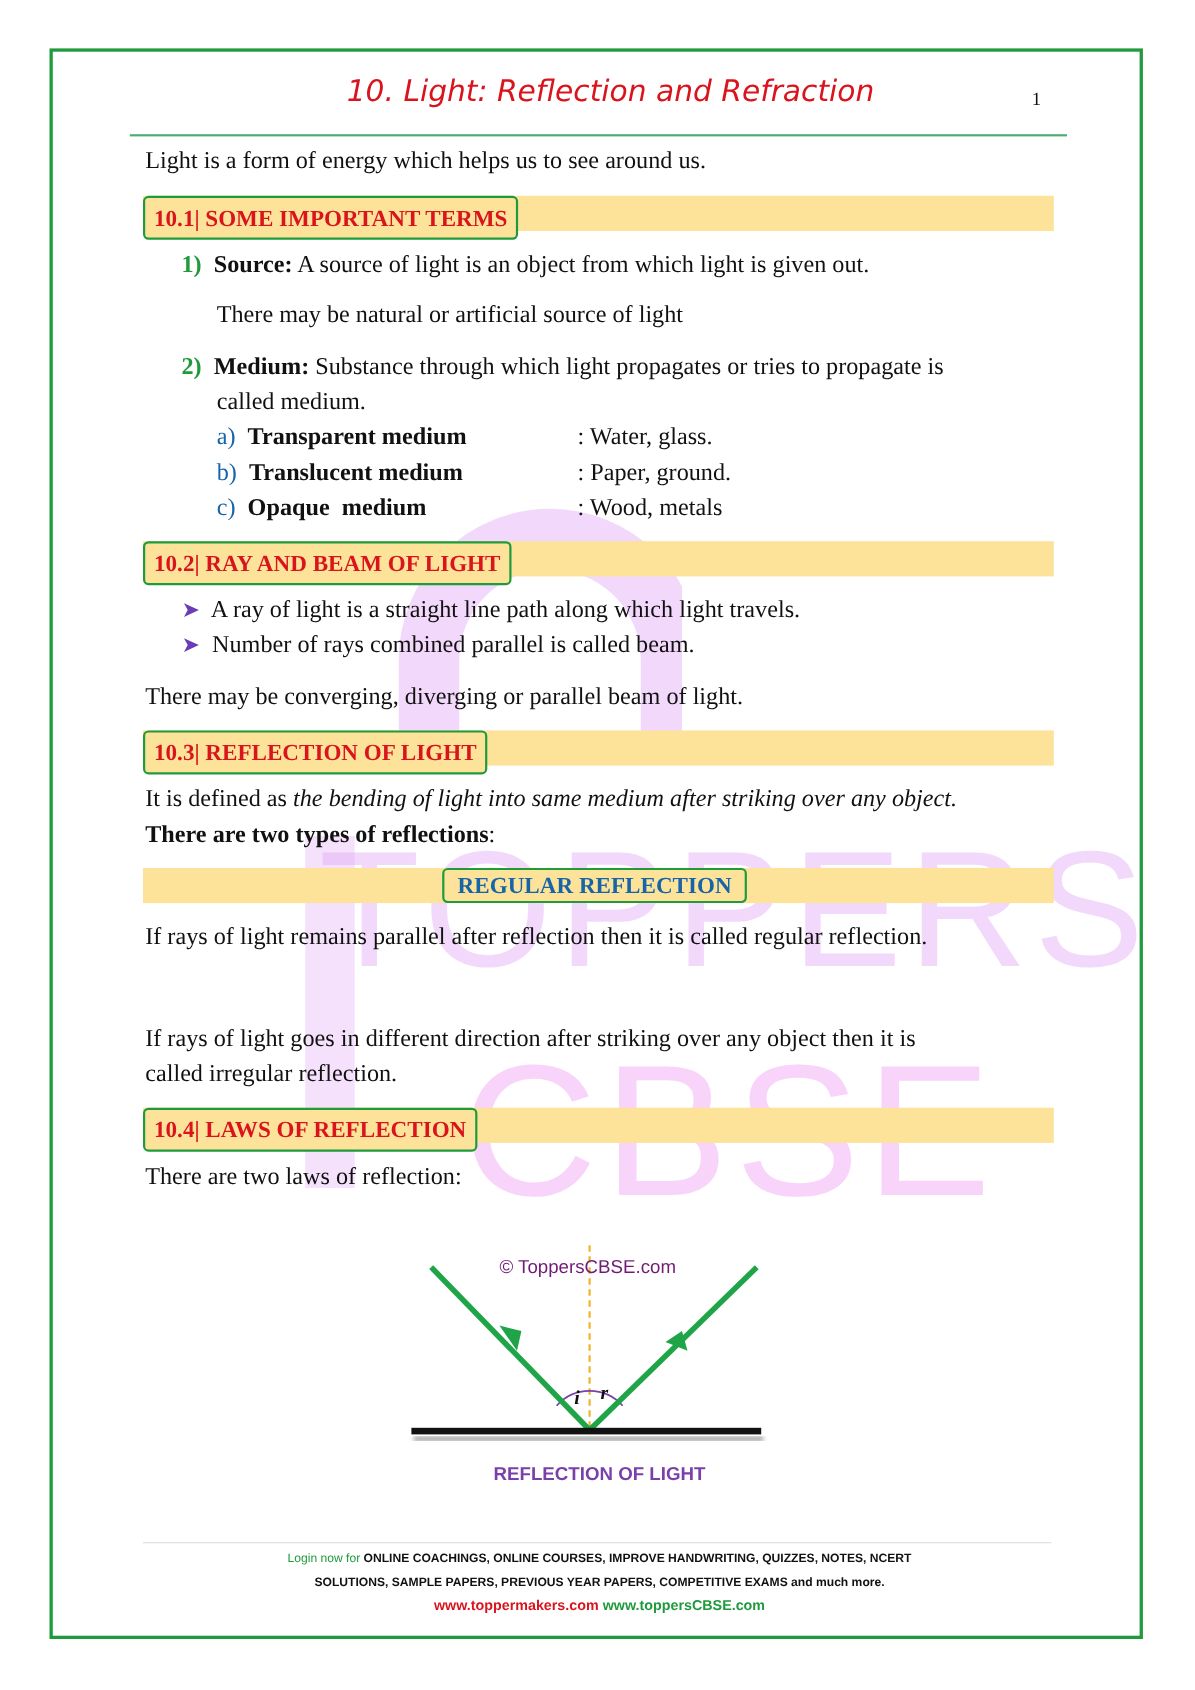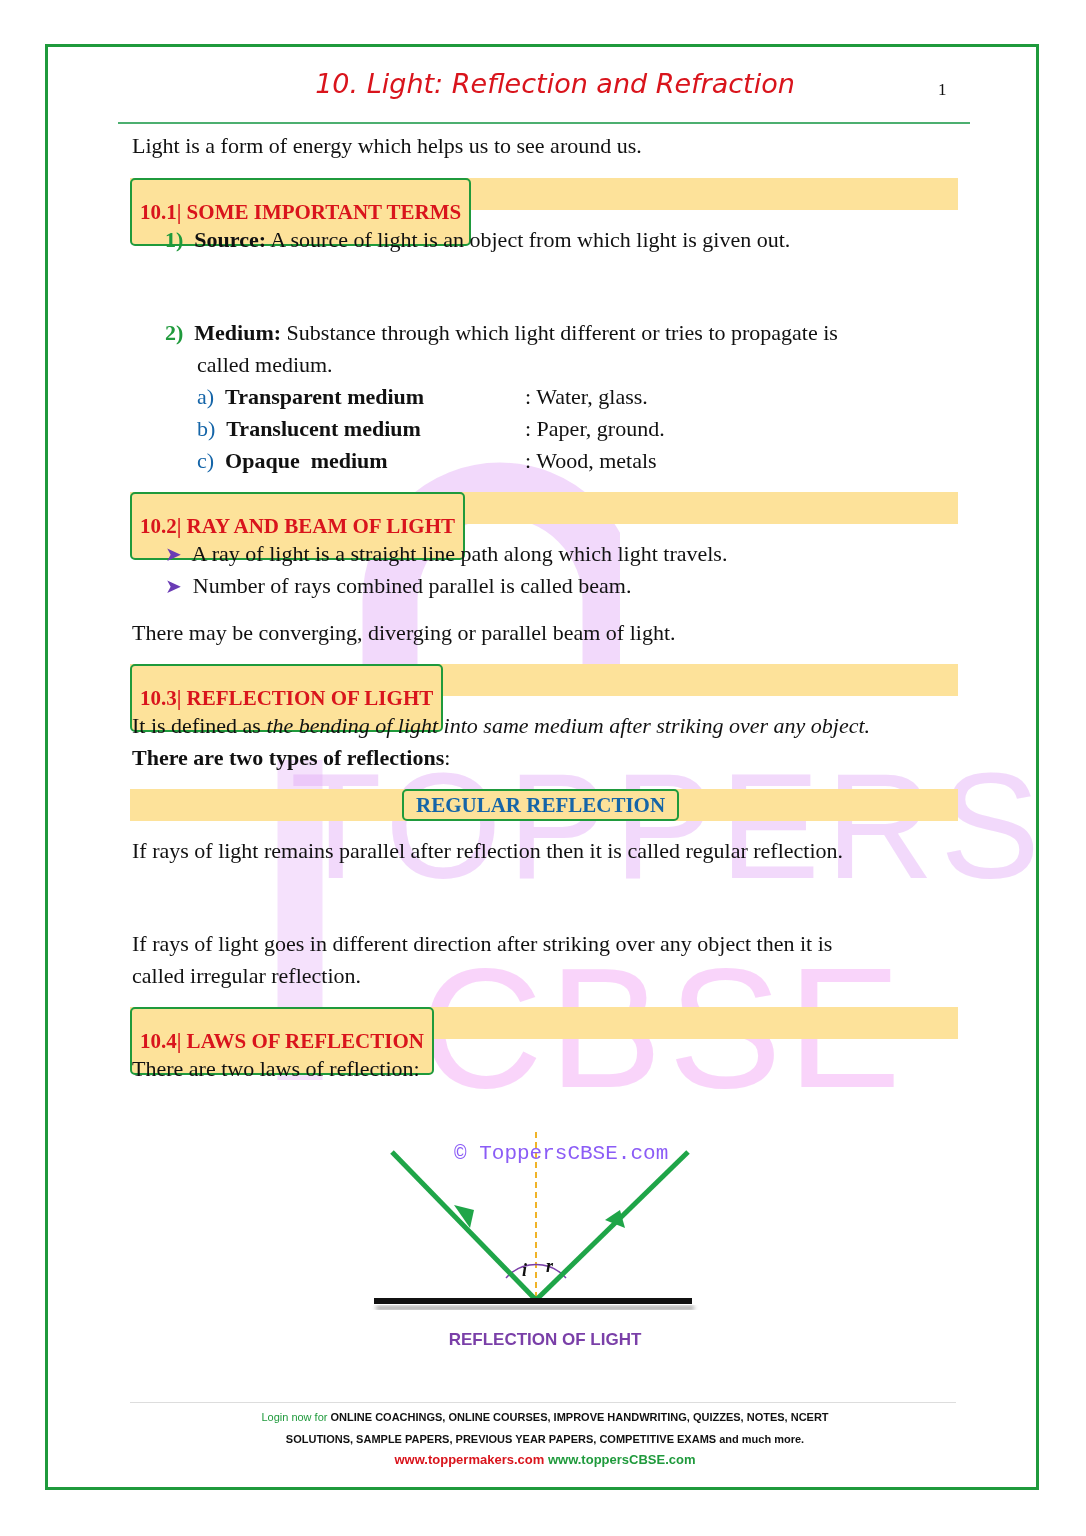--- a/index.html
+++ b/index.html
@@ -6,21 +6,21 @@
   body { width: 1086px; height: 1536px; position: relative; overflow: hidden; font-family: "Liberation Serif", serif; color: #111; }
   .frame { position: absolute; left: 45px; top: 44px; width: 994px; height: 1446px; border: 3px solid #1f9a3c; box-sizing: border-box; }
   .watermark { position: absolute; pointer-events: none; z-index: 0; }
   .wm-text { position: absolute; font-family: "Liberation Sans", sans-serif; font-weight: normal; color: rgba(226, 170, 246, 0.45); letter-spacing: 6px; }
   .content { position: absolute; left: 0; top: 0; width: 1086px; height: 1536px; z-index: 1; }
   .title { position: absolute; left: 12px; width: 1086px; top: 68px; text-align: center; font-family: "DejaVu Sans", sans-serif; font-style: italic; font-size: 27px; color: #d9141c; }
   .page-num { position: absolute; left: 938px; top: 80px; font-size: 17px; }
   .rule { position: absolute; left: 118px; top: 122px; width: 852px; height: 2px; background: #4caf70; }
   .p { position: absolute; font-size: 22px; line-height: 32px; white-space: nowrap; }
   .band { position: absolute; left: 130px; width: 828px; height: 32px; background: #fde29a; }
-  .sec-box { position: absolute; top: 0; left: 0; height: 28px; border: 2px solid #1f9a3c; border-radius: 5px; background: #fde29a; color: #d9141c; font-weight: bold; font-size: 21px; line-height: 28px; padding: 18px 8px; white-space: nowrap; }
+  .sec-box { position: absolute; top: 0; left: 0; height: 28px; border: 2px solid #1f9a3c; border-radius: 5px; background: #fde29a; color: #d9141c; font-weight: bold; font-size: 21px; line-height: 28px; padding: 4px 8px; white-space: nowrap; }
   .sub-box { position: absolute; top: 0; height: 28px; border: 2px solid #1f9a3c; border-radius: 5px; color: #1565a8; font-weight: bold; font-size: 21px; line-height: 28px; padding: 0 12px; white-space: nowrap; }
   .num { color: #1f9a3c; font-weight: bold; }
   .alpha { color: #1565a8; }
   .b { font-weight: bold; }
   .arrow { color: #6a3cb5; font-size: 20px; }
   .footer { position: absolute; left: 120px; width: 850px; text-align: center; font-family: "Liberation Sans", sans-serif; font-weight: bold; font-size: 11px; line-height: 22px; }
   .green { color: #1f9a3c; } .red { color: #d9141c; }
 </style>
 </head>
 <body>
@@ -44,24 +44,25 @@
   <div class="p" style="left:132px;top:130px">Light is a form of energy which helps us to see around us.</div>
 
   <div class="band" style="top:178px">
     <div class="sec-box">10.1| SOME IMPORTANT TERMS</div>
   </div>
 
   <div class="p" style="left:165px;top:224px">
     <span class="num">1)</span>&nbsp;
     <span class="b">Source:</span><span> A source of light is an object from which light is given out.</span>
   </div>
+  <div class="p" style="left:197px;top:270px">There may be natural or artificial source of light</div>
 
   <div class="p" style="left:165px;top:317px">
     <span class="num">2)</span>&nbsp;
-    <span class="b">Medium:</span><span> Substance through which light different or tries to propagate is</span>
+    <span class="b">Medium:</span><span> Substance through which light propagates or tries to propagate is</span>
   </div>
   <div class="p" style="left:197px;top:349px">called medium.</div>
 
   <div class="p" style="left:197px;top:381px">
     <span class="alpha">a)</span>&nbsp;
     <span class="b">Transparent medium</span>
   </div>
   <div class="p" style="left:525px;top:381px">: Water, glass.</div>
   <div class="p" style="left:197px;top:413px">
     <span class="alpha">b)</span>&nbsp;
@@ -119,21 +120,21 @@
         </defs>
       <line x1="166" y1="2" x2="166" y2="170" stroke="#f0b429" stroke-width="2" stroke-dasharray="6,4"></line>
       <path d="M136 148 A40 40 0 0 1 196 148" fill="none" stroke="#7a3fa8" stroke-width="1.5"></path>
       <line x1="22" y1="22" x2="166" y2="170" stroke="#1fa548" stroke-width="5"></line>
       <line x1="166" y1="170" x2="318" y2="22" stroke="#1fa548" stroke-width="5"></line>
       <polygon points="84,75 100,98 104,80" fill="#1fa548"></polygon>
       <polygon points="250,80 235,90 255,98" fill="#1fa548"></polygon>
       <rect x="6" y="176" width="318" height="4" fill="#999" filter="url(#sh)"></rect>
       <rect x="4" y="168" width="318" height="6" fill="#111"></rect>
     </svg>
-    <div style="position:absolute;left:84px;top:12px;font-family:Liberation Mono, monospace;font-size:21px;color:#8b5cf6">© ToppersCBSE.com</div>
+    <div style="position:absolute;left:84px;top:12px;font-family:Liberation Sans, sans-serif;font-size:17px;color:#701a75">© ToppersCBSE.com</div>
     <div style="position:absolute;left:152px;top:130px;font-size:18px;font-style:italic;font-weight:bold">i</div>
     <div style="position:absolute;left:176px;top:126px;font-size:18px;font-style:italic;font-weight:bold">r</div>
     <div style="position:absolute;left:0;width:350px;top:200px;text-align:center;font-family:'Liberation Sans',sans-serif;font-weight:bold;font-size:17px;color:#7a3fa8">REFLECTION OF LIGHT</div>
   </div>
 
   <div style="position:absolute;left:130px;top:1402px;width:826px;height:1px;background:#ddd"></div>
   <div class="footer" style="top:1406px">
     <span class="green" style="font-weight:normal">Login now for </span><span>ONLINE COACHINGS, ONLINE COURSES, IMPROVE HANDWRITING, QUIZZES, NOTES, NCERT</span>
   </div>
   <div class="footer" style="top:1428px">SOLUTIONS, SAMPLE PAPERS, PREVIOUS YEAR PAPERS, COMPETITIVE EXAMS and much more.</div>

